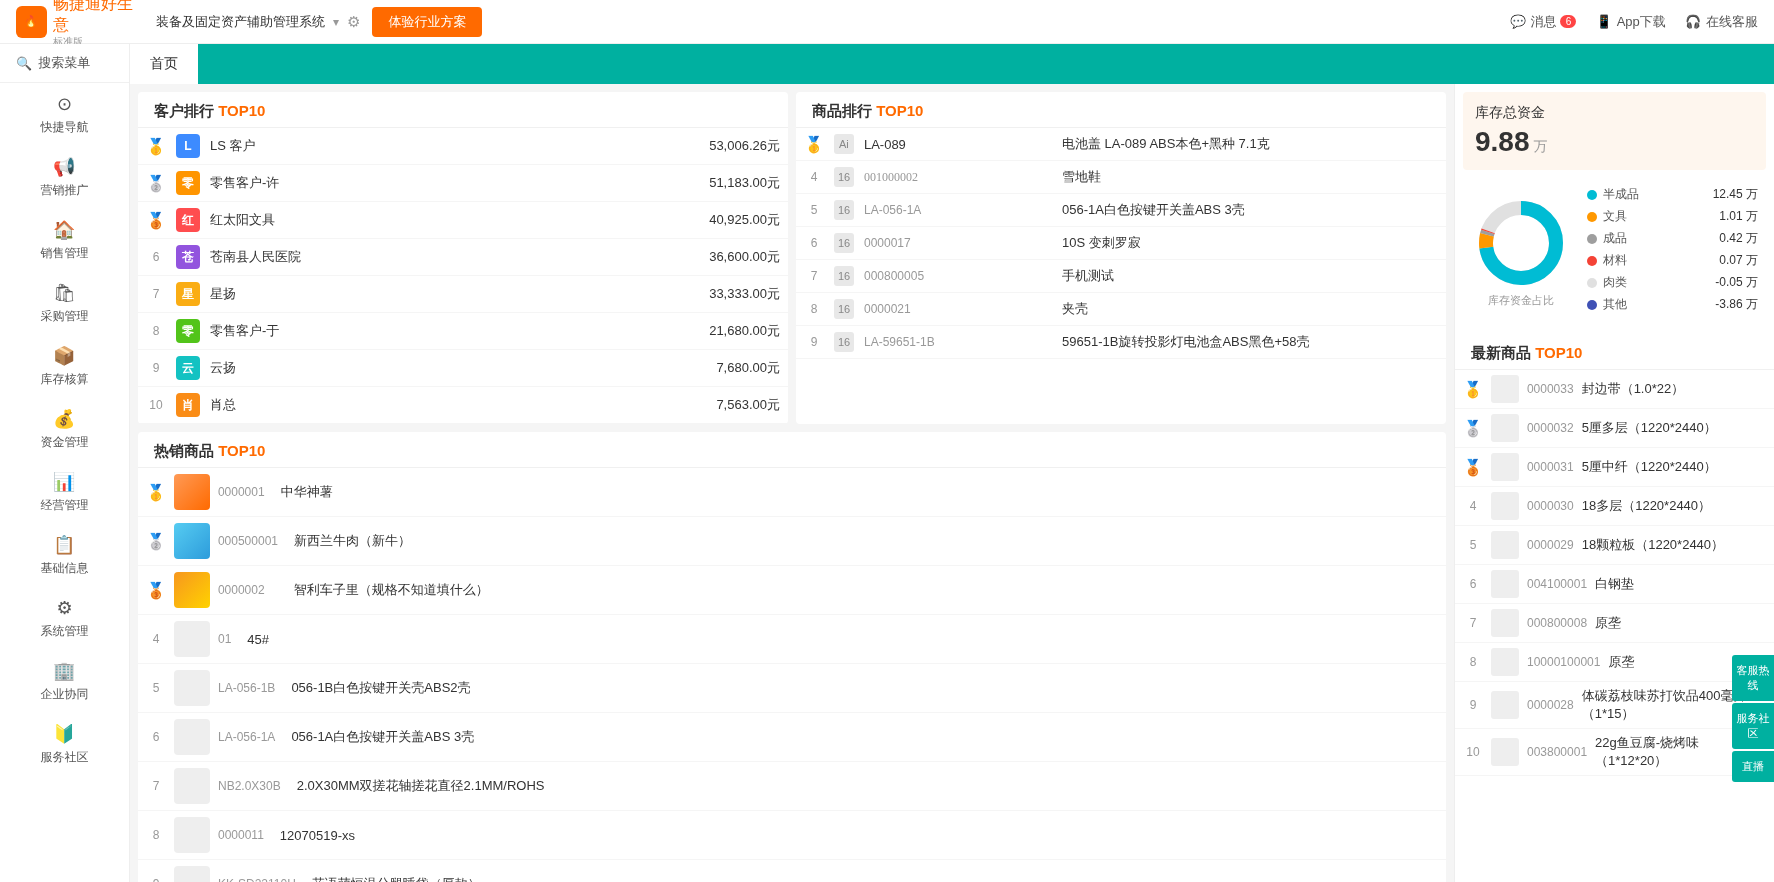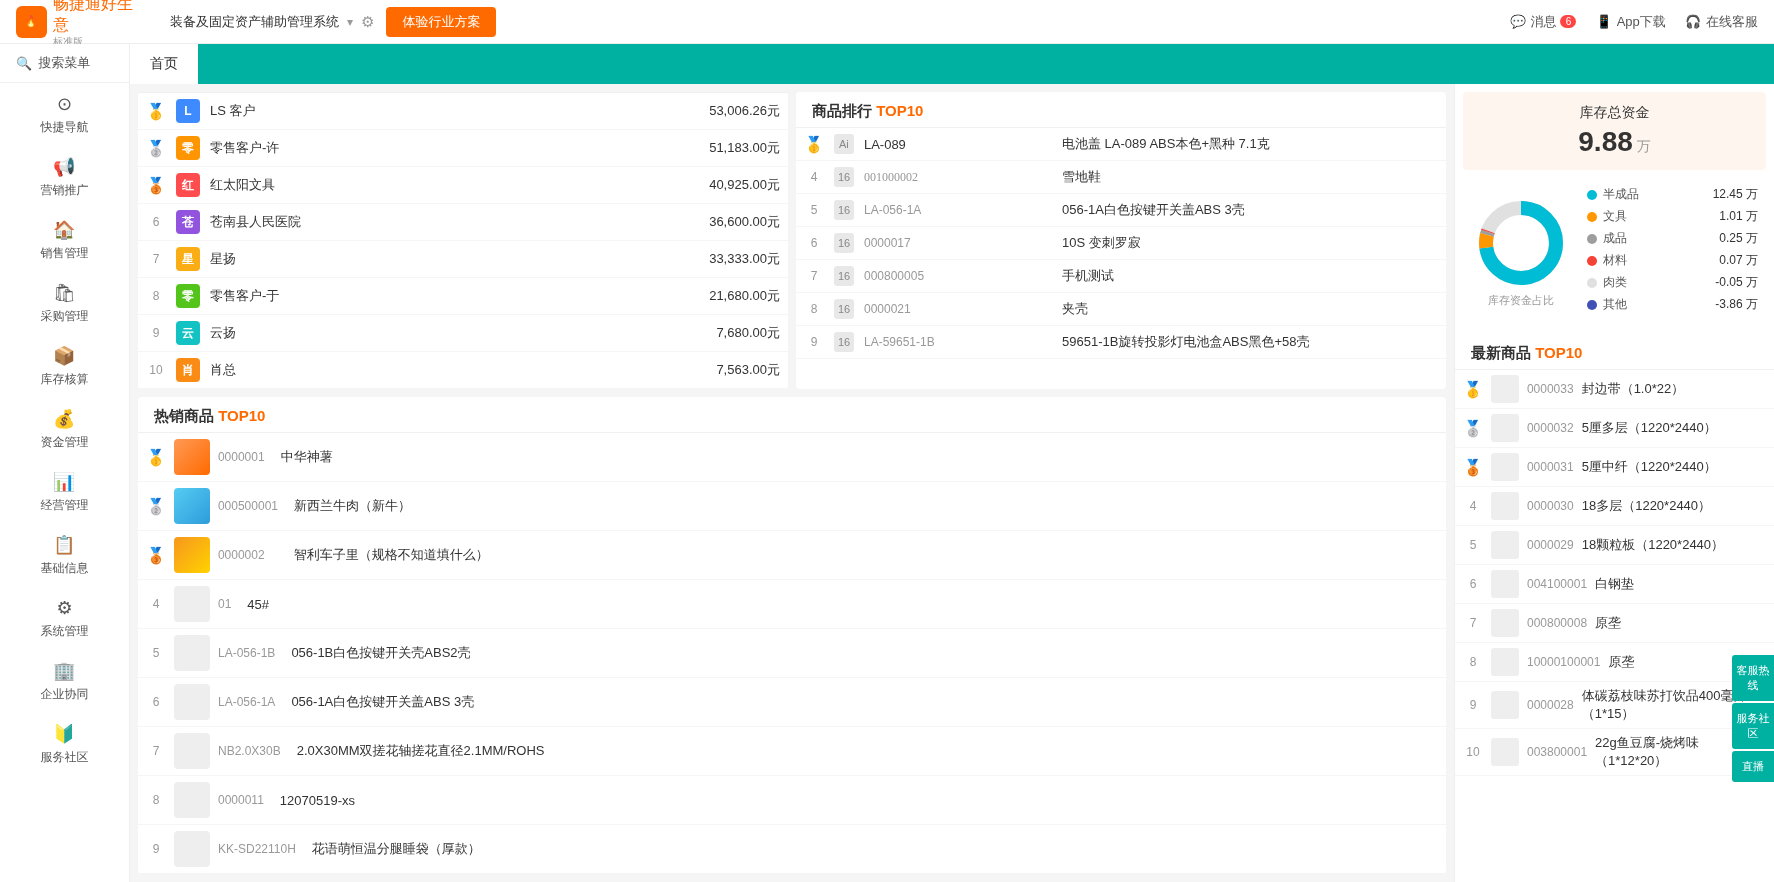--- a/index.html
+++ b/index.html
@@ -32,21 +32,21 @@
       color: #fff;
       font-size: 11px;
       font-weight: bold;
     }
     .logo-text { font-size: 16px; color: #ff6a00; line-height: 1.3; }
     .logo-sub { font-size: 10px; color: #999; }
     .system-selector {
       display: flex;
       align-items: center;
       gap: 8px;
-      margin-left: 24px;
+      margin-left: 10px;
       font-size: 13px;
       color: #333;
     }
     .system-name { font-size: 13px; color: #333; }
     .dropdown-arrow { color: #999; font-size: 12px; }
     .gear-icon { color: #999; font-size: 15px; cursor: pointer; }
     .trial-btn {
       margin-left: 12px;
       background: #ff6a00;
       color: #fff;
@@ -199,21 +199,21 @@
       border-radius: 3px;
       display: flex;
       align-items: center;
       justify-content: center;
       font-size: 11px;
       color: #888;
     }
 
     
     .inventory-total {
-      text-align: center;
+      text-align: left;
       padding: 12px;
       font-size: 14px;
       color: #333;
       background: #fef6ee;
       margin: 8px;
       border-radius: 4px;
     }
     .inventory-amount {
       font-size: 28px;
       font-weight: bold;
@@ -423,20 +423,23 @@
       </div>
     </div>
 
     <div class="page-content-wrapper">
 
       <div class="left-main">
 
         <div style="display:flex;gap:8px;">
 
           <div class="section-white" style="flex:1;">
+            <div class="section-header">
+              客户排行 <span class="orange">TOP10</span>
+            </div>
             <div class="divider"></div>
             <div>
 
               <div class="rank-item">
                 <span class="medal-icon">🥇</span>
                 <span class="rank-badge" style="background:#3d8bff;">L</span>
                 <span class="rank-name">LS 客户</span>
                 <span class="rank-amount">53,006.26元</span>
               </div>
               <div class="rank-item">
@@ -634,21 +637,21 @@
               <span class="legend-value">12.45 万</span>
             </div>
             <div class="legend-item">
               <div class="legend-dot" style="background:#ff9800;"></div>
               <span class="legend-label">文具</span>
               <span class="legend-value">1.01 万</span>
             </div>
             <div class="legend-item">
               <div class="legend-dot" style="background:#9e9e9e;"></div>
               <span class="legend-label">成品</span>
-              <span class="legend-value">0.25 万</span>
+              <span class="legend-value">0.42 万</span>
             </div>
             <div class="legend-item">
               <div class="legend-dot" style="background:#f44336;"></div>
               <span class="legend-label">材料</span>
               <span class="legend-value">0.07 万</span>
             </div>
             <div class="legend-item">
               <div class="legend-dot" style="background:#e0e0e0;"></div>
               <span class="legend-label">肉类</span>
               <span class="legend-value">-0.05 万</span>

